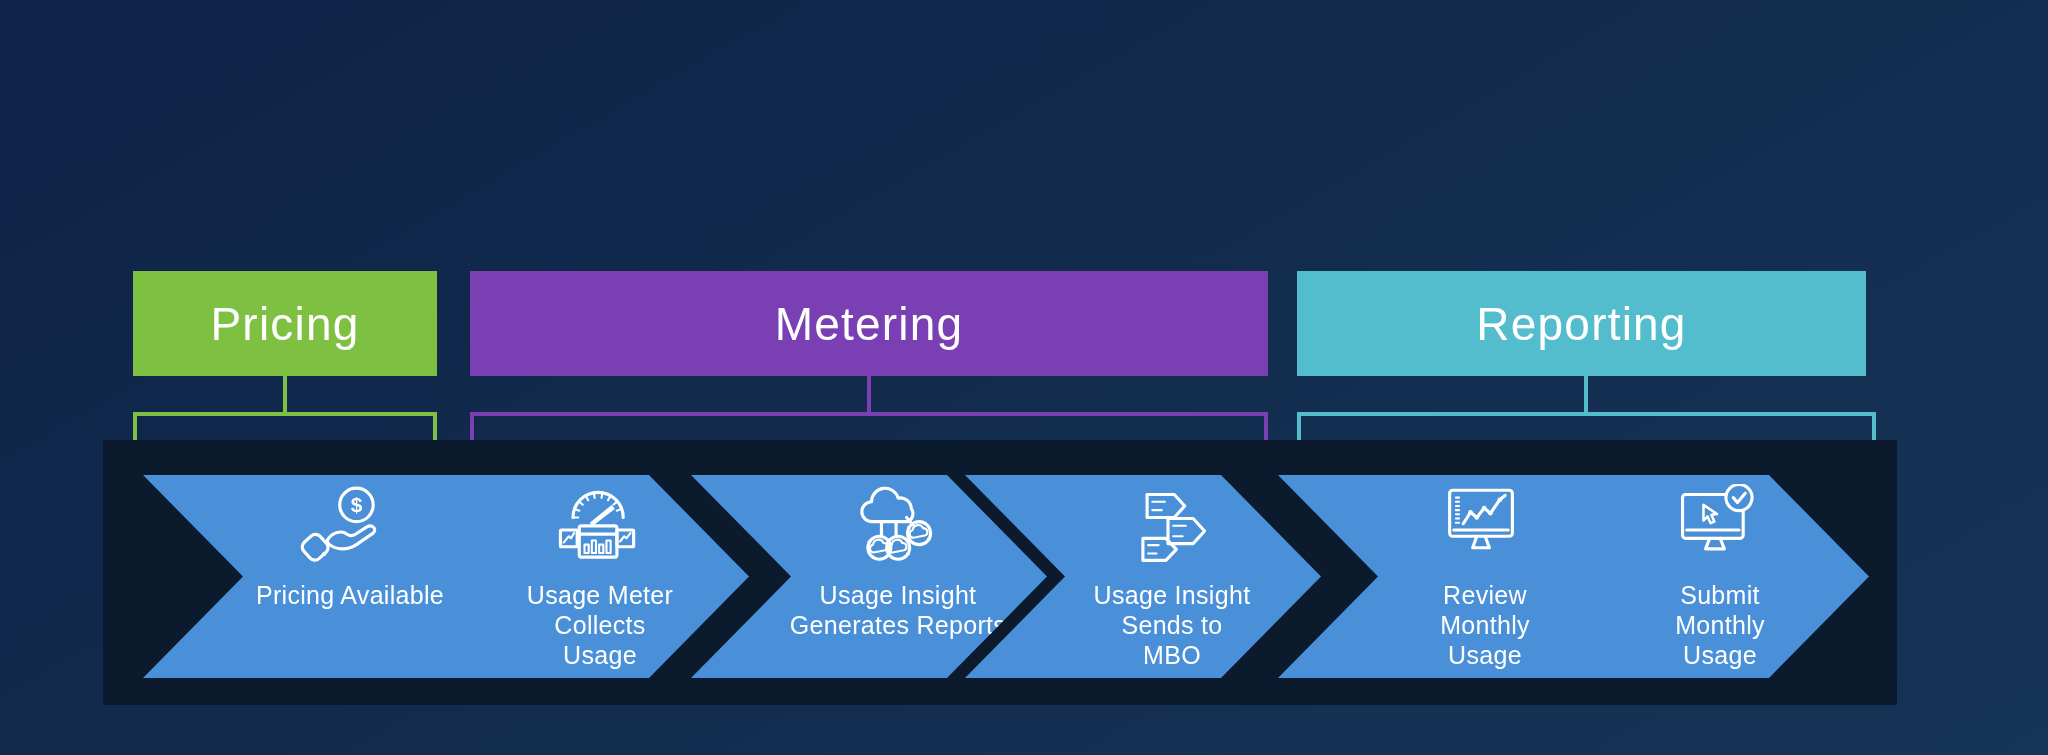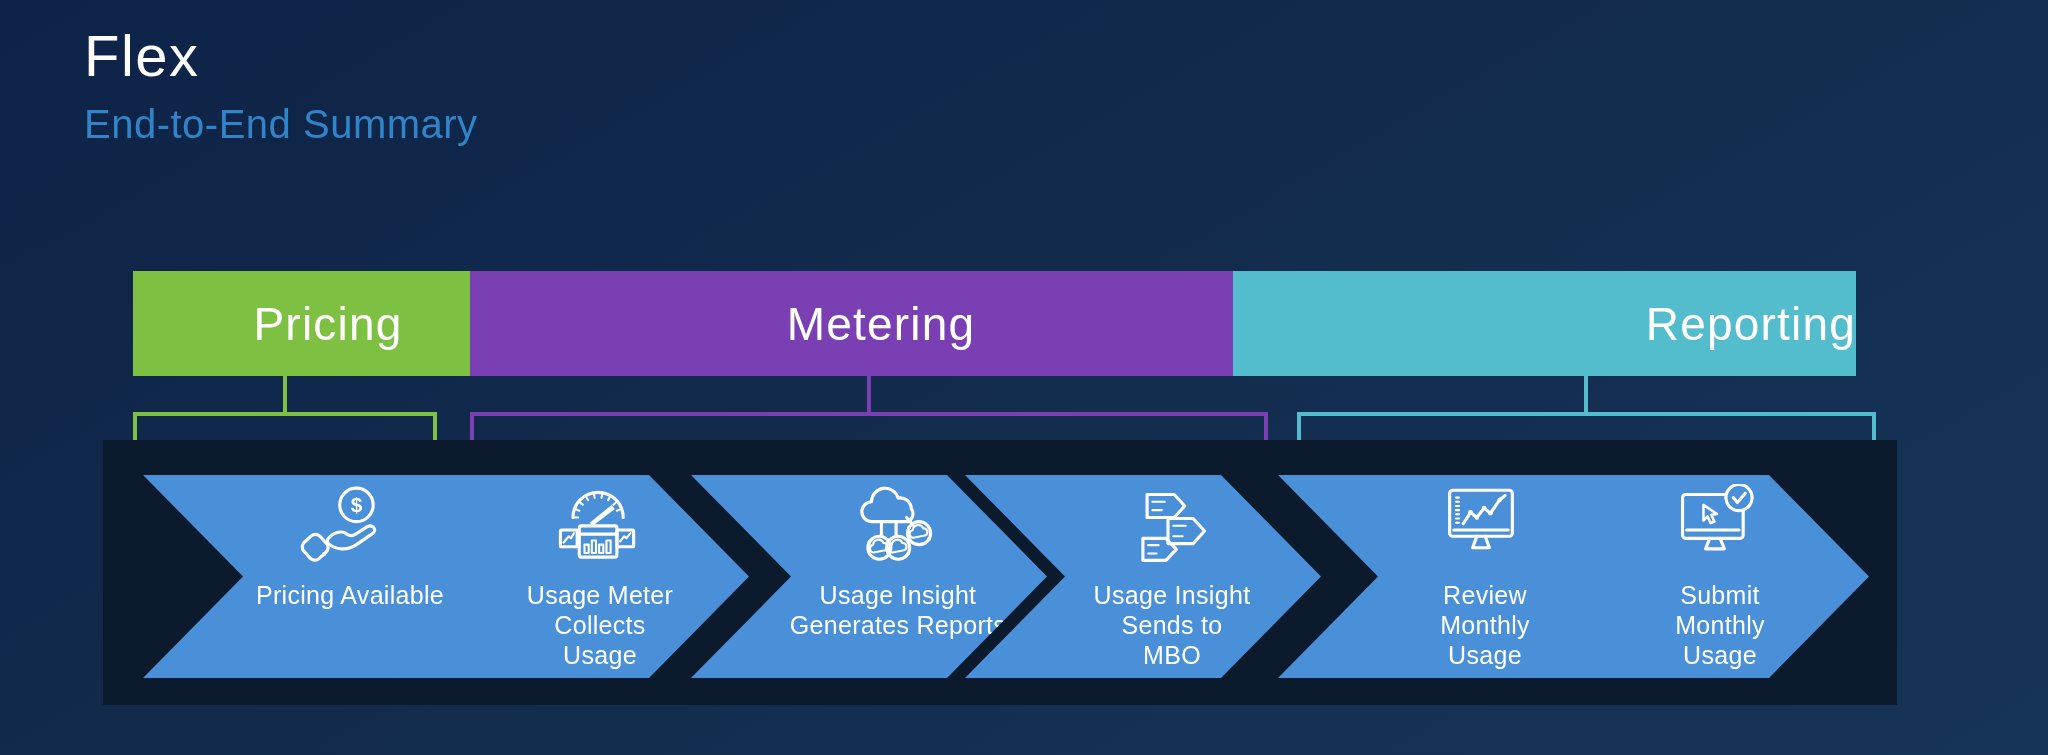--- a/index.html
+++ b/index.html
@@ -8,22 +8,22 @@
     background:linear-gradient(150deg,#0d2347 0%,#122b4d 45%,#163457 100%);
     font-family:"Liberation Sans", sans-serif;
   }
   .slide-title { position:absolute; left:84px; top:24px; font-size:58px; line-height:1.1;
     color:#ffffff; letter-spacing:1.5px; font-weight:400; }
   .slide-subtitle { position:absolute; left:84px; top:100px; font-size:40px; line-height:1.2;
     letter-spacing:0.5px; font-weight:400; }
   .phase { position:absolute; top:271px; height:105px; display:flex; align-items:center;
     justify-content:center; color:#ffffff; font-size:46px; letter-spacing:1.2px; }
   .phase-pricing   { left:133px;  width:304px; }
-  .phase-metering  { left:470px;  width:798px;padding-left:12px; }
-  .phase-reporting { left:1233px; width:623px;justify-content:flex-end; }
+  .phase-metering  { left:470px;  width:798px; }
+  .phase-reporting { left:1297px; width:569px; }
   .stem { position:absolute; top:376px; width:4px; height:38px; }
   .stem-pricing   { left:283px; }
   .stem-metering  { left:867px; }
   .stem-reporting { left:1584px; }
   .bracket { position:absolute; top:412px; height:30px; box-sizing:border-box;
     border-style:solid; border-width:4px 4px 0 4px; background:transparent; }
   .bracket-pricing   { left:133px;  width:304px; }
   .bracket-metering  { left:470px;  width:798px; }
   .bracket-reporting { left:1297px; width:579px; }
   .band { position:absolute; left:103px; top:440px; width:1794px; height:265px; }
@@ -39,24 +39,22 @@
     text-align:center; white-space:pre-line; letter-spacing:0.3px;margin-left:8px; }
   .ic { stroke:#ffffff; fill:none; stroke-width:3; stroke-linecap:round; stroke-linejoin:round; }
   .ic-thin { stroke-width:2; }
   .ic-fill { fill:#ffffff; stroke:none; }
 </style>
 </head>
 <body>
 
 <div class="stage">
 
-  <div class="slide-title">Flex</div>
-  <div class="slide-subtitle" style="color: rgb(49, 132, 200);">End-to-End Summary</div>
-
-  <div class="phase phase-pricing" style="background-color: rgb(126, 193, 66); padding-left: 43px;">
+
+  <div class="phase phase-pricing" style="background-color: rgb(126, 193, 66);">
     <span>Pricing</span>
   </div>
   <div class="phase phase-metering" style="background-color: rgb(122, 63, 178);">
     <span>Metering</span>
   </div>
   <div class="phase phase-reporting" style="background-color: rgb(83, 188, 205);">
     <span>Reporting</span>
   </div>
 
   <div class="stem stem-pricing" style="background-color: rgb(126, 193, 66);"></div>

